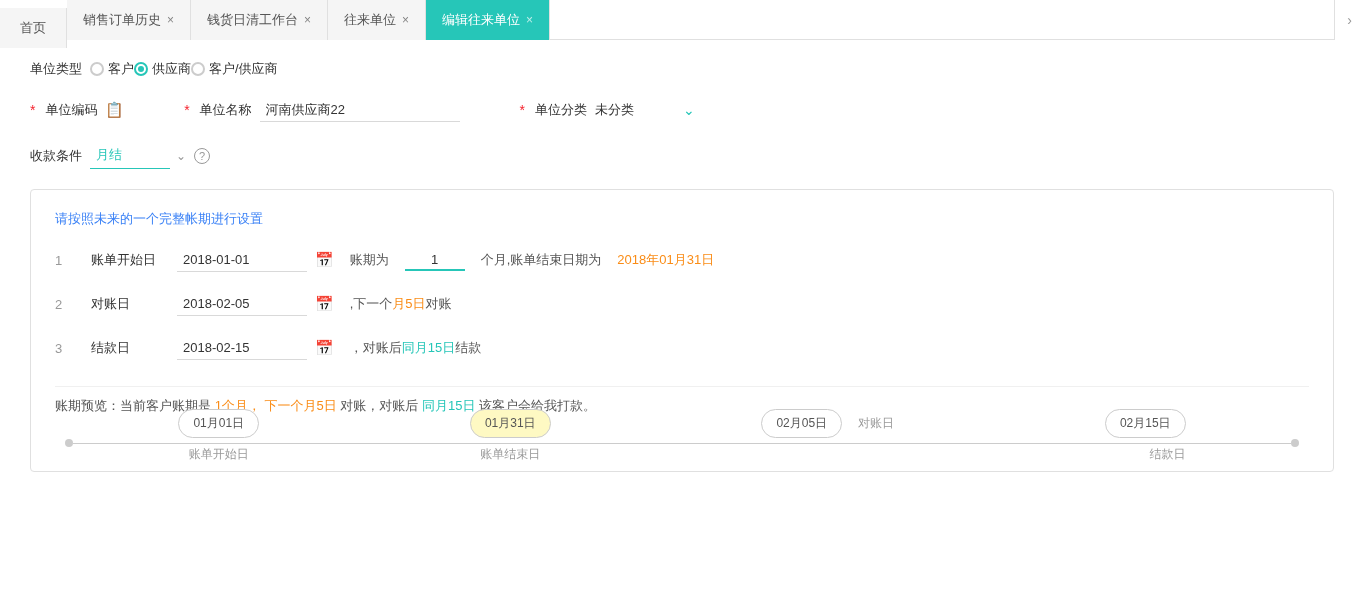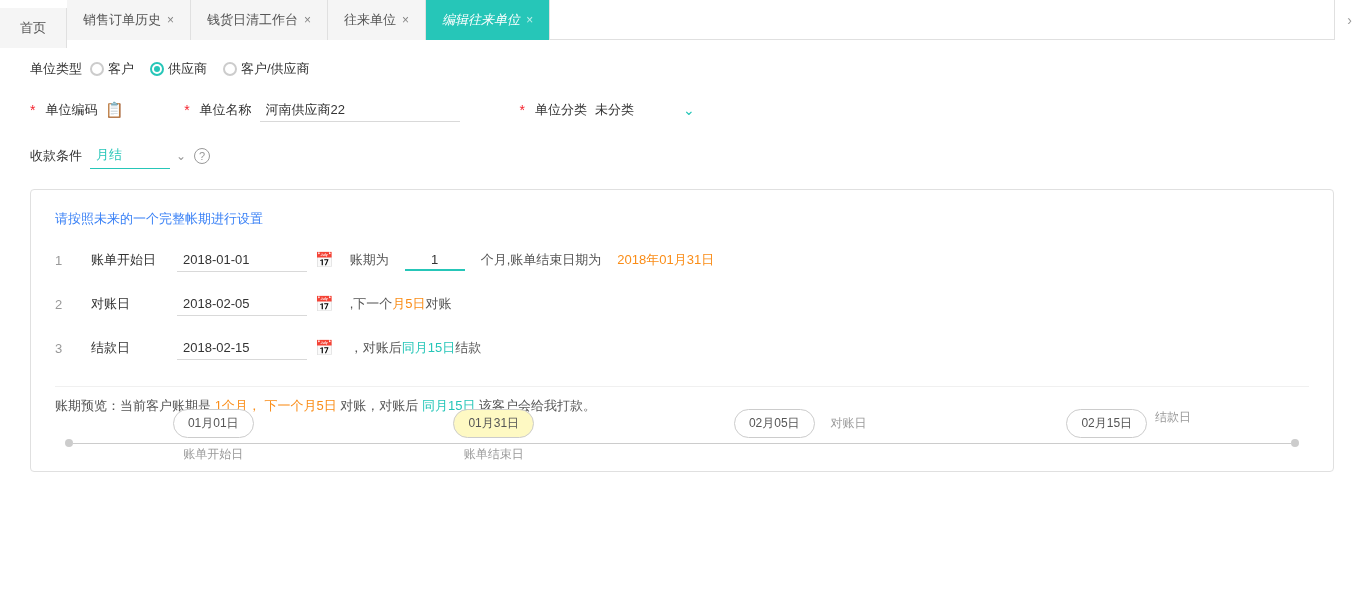--- a/index.html
+++ b/index.html
@@ -24,21 +24,20 @@
       color: #555;
       border-right: 1px solid #e0e0e0;
       white-space: nowrap;
       gap: 6px;
       background: #f5f5f5;
       text-align: right;
     }
     .tab.active {
       background: #26c6b8;
       color: #fff;
-      font-style: italic;
     }
     .tab .close-x {
       font-size: 12px;
       opacity: 0.7;
     }
     .tab-home {
       padding: 0 20px;
       height: 40px;
       display: flex;
       align-items: center;
@@ -86,21 +85,20 @@
       white-space: nowrap;
       font-size: 13px;
     }
     .required-star {
       color: #f5222d;
       margin-right: 2px;
     }
     .radio-group {
       display: flex;
       align-items: center;
-      gap: 16px;
     }
     .radio-item {
       display: flex;
       align-items: center;
       gap: 4px;
       cursor: pointer;
       font-size: 13px;
     }
     .radio-circle {
       width: 14px;
@@ -381,21 +379,21 @@
               <span style="font-size:12px;color:#999;">账单开始日</span>
             </div>
             <div style="display:flex;flex-direction:column;align-items:center;gap:8px;margin-top:-14px;">
               <div style="border:1px solid #ccc;border-radius:20px;padding:5px 14px;font-size:12px;color:#555;background:#fef9c3;white-space:nowrap;">01月31日</div>
               <span style="font-size:12px;color:#999;">账单结束日</span>
             </div>
             <div style="display:flex;flex-direction:row;align-items:center;gap:16px;margin-top:-14px;">
               <div style="border:1px solid #ccc;border-radius:20px;padding:5px 14px;font-size:12px;color:#555;background:#fff;white-space:nowrap;">02月05日</div>
               <span style="font-size:12px;color:#999;">对账日</span>
             </div>
-            <div style="display:flex;flex-direction:row;align-items:flex-start;gap:8px;margin-top:-14px;">
+            <div style="display:flex;flex-direction:column;align-items:flex-end;gap:8px;margin-top:-14px;">
               <div style="border:1px solid #ccc;border-radius:20px;padding:5px 14px;font-size:12px;color:#555;background:#fff;white-space:nowrap;">02月15日</div>
               <span style="font-size:12px;color:#999;">结款日</span>
             </div>
           </div>
         </div>
 
         <div style="width:8px;height:8px;border-radius:50%;background:#ccc;flex-shrink:0;z-index:1;"></div>
       </div>
     </div>
   </div>

